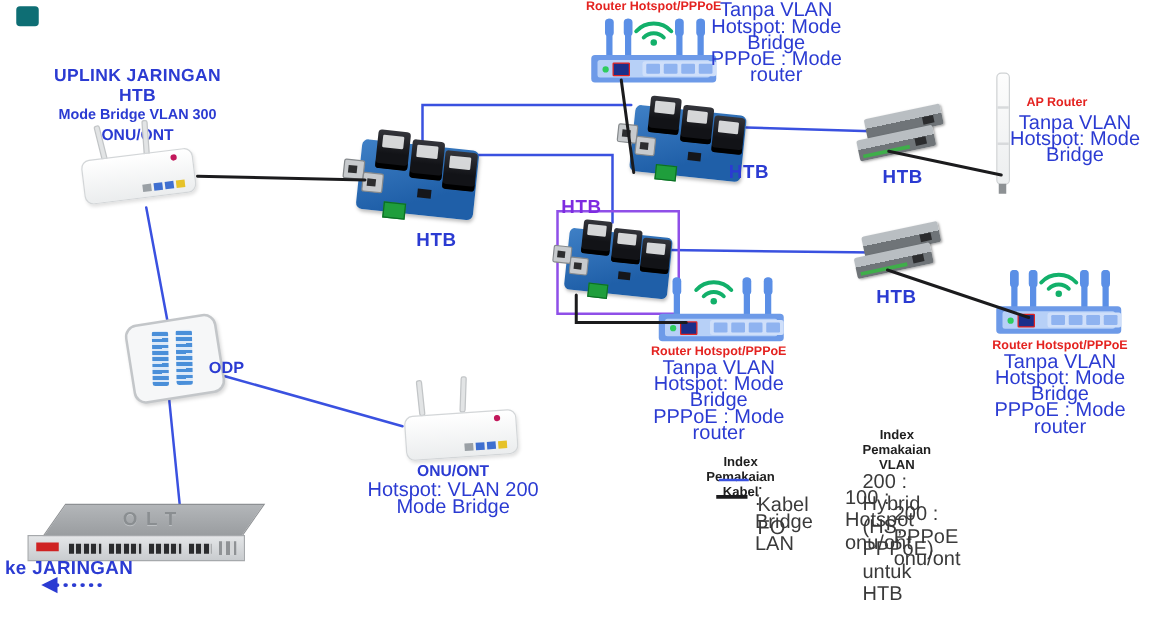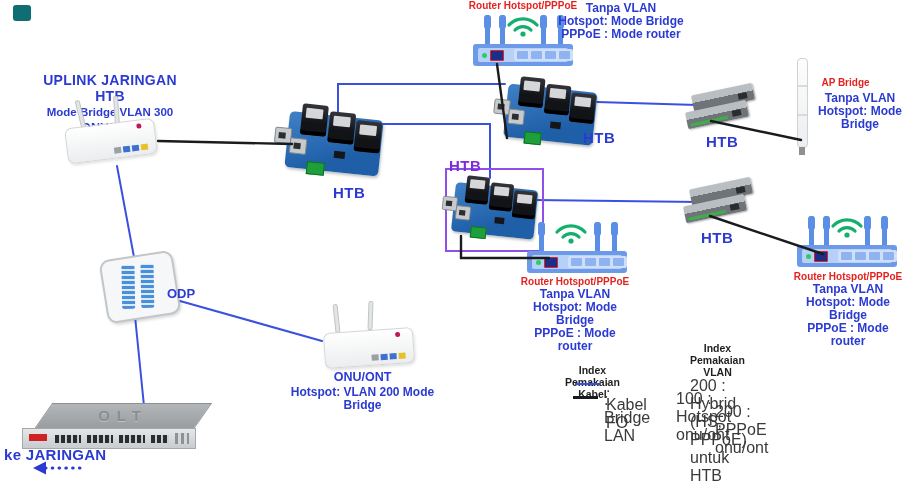--- a/index.html
+++ b/index.html
@@ -12,21 +12,21 @@
   
   .blue{color:#2b3bd2;}
   .red{color:#e42320;}
   .purple{color:#7e2be0;}
   .tc{text-align:center;}
   .title1{font-size:14px;font-weight:bold;letter-spacing:.3px;}
   .title2{font-size:11.5px;font-weight:600;}
   .title3{font-size:12.5px;font-weight:bold;}
   .htb-label{font-size:15px;font-weight:bold;letter-spacing:.5px;z-index:5;}
   .dev-label-red{font-size:10px;font-weight:bold;z-index:5;}
-  .note{font-size:12px;font-weight:700;line-height:13px;z-index:5;}
+  .note{font-size:16px;font-weight:400;line-height:13px;z-index:5;}
   .legend-title{font-size:10.5px;font-weight:bold;color:#1f1f1f;text-align:center;}
   .legend-item{font-size:16px;color:#3a3a3a;}
   .mikrotik{font-size:15px;font-weight:bold;letter-spacing:.3px;z-index:7;}
 
   
   .corner-logo{left:13px;top:5px;width:18px;height:16px;border-radius:3px;background:#0e6e74;z-index:2;}
 
   
   .router{width:100px;height:56px;z-index:2;}
   .router .body{position:absolute;left:0;bottom:0;width:100px;height:22px;background:#6d9ae8;border-radius:3px;}
@@ -123,21 +123,21 @@
       <path d="M180,301 L322,341"></path>
       <path d="M338,118 L338,84 L505,84"></path>
       <path d="M352,124 L490,124 L490,178"></path>
       <path d="M597,102 L697,105"></path>
       <path d="M535,200 L699,202"></path>
     </g>
   </svg>
 
   <div class="abs corner-logo"></div>
 
-  <div class="abs tc" style="left:30px;top:72px;width:160px;">
+  <div class="abs tc" style="left:30px;top:52px;width:160px;">
     <div class="blue title1">UPLINK JARINGAN HTB</div>
     <div class="blue title2" style="margin-top:2px;">Mode Bridge VLAN 300</div>
     <div class="blue title3" style="margin-top:3px;">ONU/ONT</div>
   </div>
 
   <div class="abs onu" style="left:60px;top:105px;">
     <span class="oant oa1"></span>
     <span class="oant oa2"></span>
     <div class="obody">
       <span class="ports">
@@ -217,21 +217,21 @@
   </div>
 
   <div class="abs conv" style="left:686px;top:86px;">
     <div class="unit u1"></div>
     <div class="unit u2"></div>
   </div>
   <div class="abs htb-label blue" style="left:706px;top:133px;">HTB</div>
 
   <div class="abs apant"></div>
   <div class="abs apbase"></div>
-  <div class="abs tc dev-label-red red" style="left:788px;top:77px;width:115px;">AP Bridge</div>
+  <div class="abs tc dev-label-red red" style="left:788px;top:77px;width:115px;">AP Router</div>
   <div class="abs tc note blue" style="left:802px;top:92px;width:116px;">
     <div>Tanpa VLAN</div>
     <div>Hotspot: Mode Bridge</div>
   </div>
 
   <div class="abs conv" style="left:684px;top:180px;">
     <div class="unit u1"></div>
     <div class="unit u2"></div>
   </div>
   <div class="abs htb-label blue" style="left:701px;top:229px;">HTB</div>

